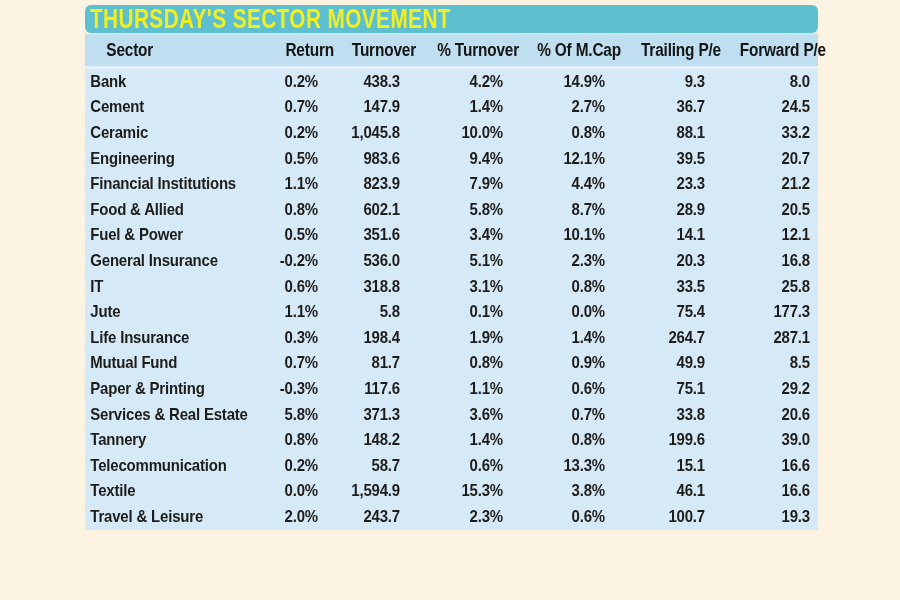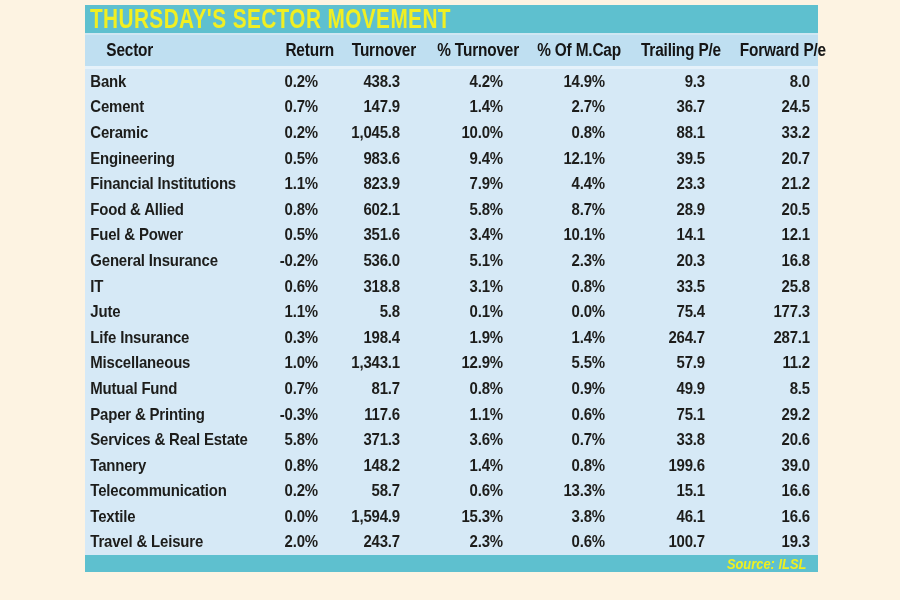--- a/index.html
+++ b/index.html
@@ -21,20 +21,21 @@
     top: 5px;
     width: 733px;
   }
   .title-band {
     height: 28px;
     background: #5ec0cf;
     display: flex;
     align-items: center;
     padding-left: 5px;
     overflow: hidden;
+    border-radius: 6px;
   }
   .title-text {
     color: #f1ef22;
     font-size: 26px;
     font-weight: 700;
     letter-spacing: 0.5px;
     white-space: nowrap;
     transform: scaleX(0.80) scaleY(1.04);
     transform-origin: 0 50%;
   }
@@ -212,29 +213,20 @@
         <div class="grid-row row">
           <div class="cell sector">Life Insurance</div>
           <div class="cell">0.3%</div>
           <div class="cell">198.4</div>
           <div class="cell">1.9%</div>
           <div class="cell">1.4%</div>
           <div class="cell">264.7</div>
           <div class="cell">287.1</div>
         </div>
         <div class="grid-row row">
-          <div class="cell sector">Miscellaneous</div>
-          <div class="cell">1.0%</div>
-          <div class="cell">1,343.1</div>
-          <div class="cell">12.9%</div>
-          <div class="cell">5.5%</div>
-          <div class="cell">57.9</div>
-          <div class="cell">11.2</div>
-        </div>
-        <div class="grid-row row">
           <div class="cell sector">Mutual Fund</div>
           <div class="cell">0.7%</div>
           <div class="cell">81.7</div>
           <div class="cell">0.8%</div>
           <div class="cell">0.9%</div>
           <div class="cell">49.9</div>
           <div class="cell">8.5</div>
         </div>
         <div class="grid-row row">
           <div class="cell sector">Paper &amp; Printing</div>
@@ -285,18 +277,15 @@
           <div class="cell sector">Travel &amp; Leisure</div>
           <div class="cell">2.0%</div>
           <div class="cell">243.7</div>
           <div class="cell">2.3%</div>
           <div class="cell">0.6%</div>
           <div class="cell">100.7</div>
           <div class="cell">19.3</div>
         </div>
       </div>
 
-    <div class="footer-band">
-      <span class="source-text">Source: ILSL</span>
-    </div>
 
   </div>
 </div>
 
 </body></html>

